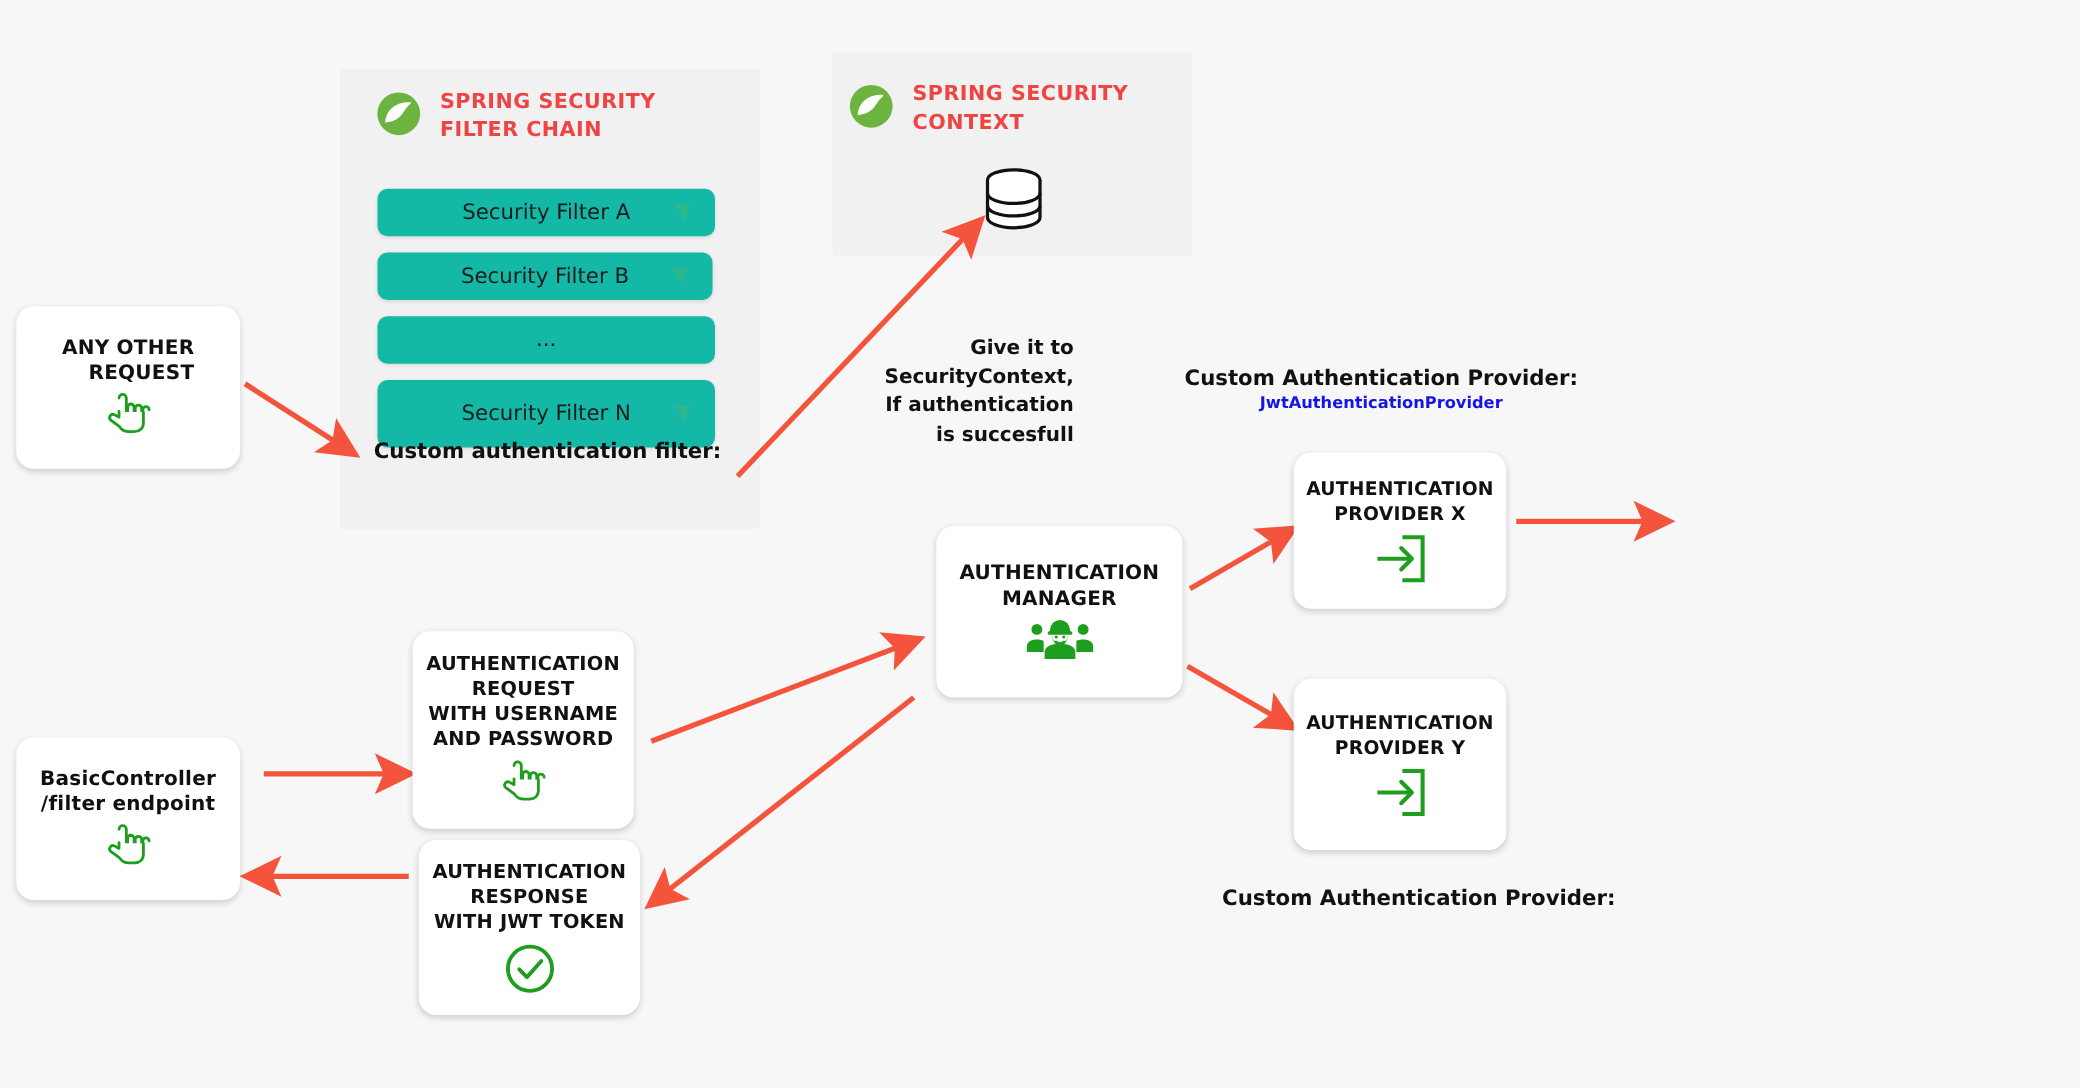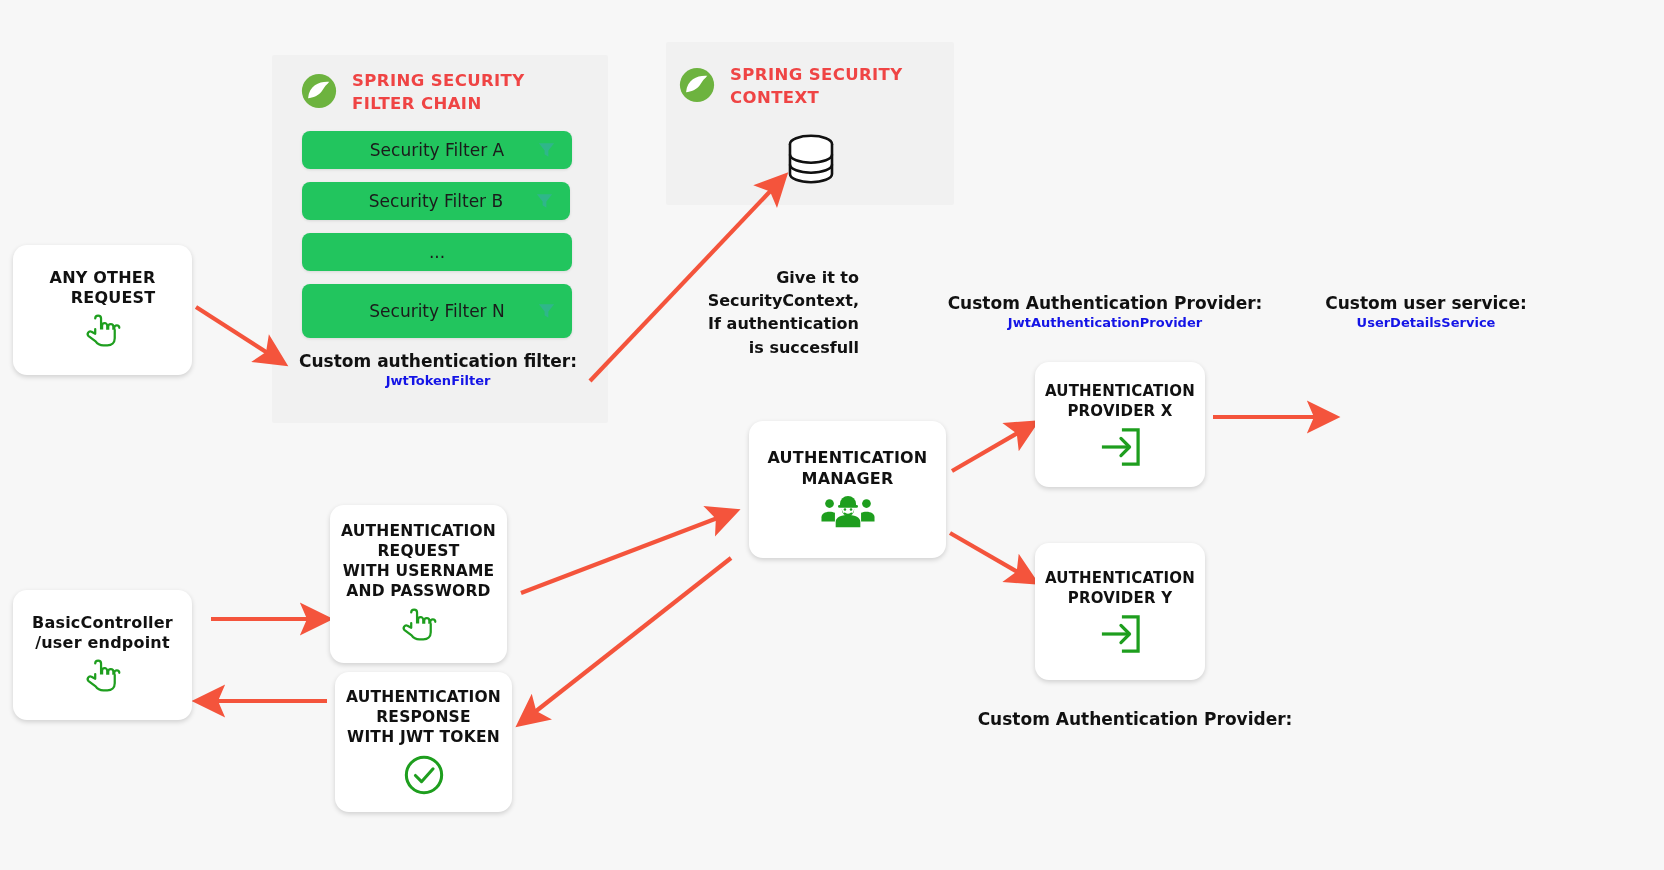--- a/index.html
+++ b/index.html
@@ -39,27 +39,28 @@
     text-align:center;
     line-height:1.28;
     white-space:pre-line;
     letter-spacing:.2px;
   }
   .card .card-icon{margin-top:6px;line-height:0;}
 
   
   .filter-pill{
     position:absolute;
-    background:#22c55e;
+    background:#14b8a6;
     border-radius:8px;
     box-shadow:0 1px 3px rgba(0,0,0,0.10);
     display:flex;
     align-items:center;
     justify-content:center;
     box-sizing:border-box;
+    margin-top:20px;
   }
   .filter-pill .pill-label{
     font-size:17px;
     color:#1b1b1b;
     font-family:"DejaVu Sans", sans-serif;
   }
   .filter-pill .pill-icon{
     position:absolute;
     right:16px;
     top:50%;
@@ -191,21 +192,20 @@
     <span class="pill-label">Security Filter N</span>
     <span class="pill-icon">
       <svg width="19" height="19" viewBox="0 0 20 20">
           <path d="M2 3 H18 L12 10.5 V17 L8 14.5 V10.5 Z" fill="#2fb68a"></path>
         </svg>
     </span>
   </div>
 
   <div class="caption" style="left:290px;top:350px;width:296px;">
     <span class="cap-main">Custom authentication filter:</span>
-    <span class="cap-sub">JwtTokenFilter</span>
   </div>
 
   <div class="panel-header" style="left:678px;top:64px;width:260px;">
     <span class="logo">
       <svg width="38" height="38" viewBox="0 0 40 40">
         <circle cx="20" cy="20" r="18" fill="#6db33f"></circle>
         <path d="M8.5 27.5 C10 13 22 9.5 31.5 10.5 C24 15 24.5 22 16.5 25.5 C13.8 26.7 11 27.2 8.5 27.5 Z" fill="#ffffff"></path>
         <path d="M31.5 10.5 C29 17.5 22.5 25 12.5 29.5" stroke="#6db33f" stroke-width="2" fill="none"></path>
       </svg>
     </span>
@@ -232,21 +232,21 @@
     <span class="card-icon">
       <svg width="40" height="38" viewBox="0 0 40 38">
         <path d="M13.2 3.2 a3.4 3.4 0 0 1 6.8 0 v11.6 h1.2 v-3.1 a3 3 0 0 1 6 0 v3.2 h1.1 v-2.2 a3 3 0 0 1 6 0 v2.4 h1.1 v-1 a2.9 2.9 0 0 1 5.8 0" fill="none" stroke="#1e9e1e" stroke-width="2.6" stroke-linecap="round" transform="scale(0.86) translate(1,2)"></path>
         <path d="M13.2 15.5 v5.5 l-4.3 -2.4 a3.1 3.1 0 0 0 -3.4 5.1 l8.2 6.1 c1.9 2.9 5 4.6 9 4.6 h4.6 c5.2 0 8.6 -3.2 8.6 -8.2 v-9.6" fill="none" stroke="#1e9e1e" stroke-width="2.6" stroke-linecap="round" stroke-linejoin="round" transform="scale(0.86) translate(1,2)"></path>
       </svg>
     </span>
   </div>
 
   <div class="card" style="left:13px;top:590px;width:179px;height:130px;">
     <span class="card-title" style="font-size:16px;">BasicController
-/user endpoint</span>
+/filter endpoint</span>
     <span class="card-icon">
       <svg width="40" height="38" viewBox="0 0 40 38">
         <path d="M13.2 3.2 a3.4 3.4 0 0 1 6.8 0 v11.6 h1.2 v-3.1 a3 3 0 0 1 6 0 v3.2 h1.1 v-2.2 a3 3 0 0 1 6 0 v2.4 h1.1 v-1 a2.9 2.9 0 0 1 5.8 0" fill="none" stroke="#1e9e1e" stroke-width="2.6" stroke-linecap="round" transform="scale(0.86) translate(1,2)"></path>
         <path d="M13.2 15.5 v5.5 l-4.3 -2.4 a3.1 3.1 0 0 0 -3.4 5.1 l8.2 6.1 c1.9 2.9 5 4.6 9 4.6 h4.6 c5.2 0 8.6 -3.2 8.6 -8.2 v-9.6" fill="none" stroke="#1e9e1e" stroke-width="2.6" stroke-linecap="round" stroke-linejoin="round" transform="scale(0.86) translate(1,2)"></path>
       </svg>
     </span>
   </div>
 
   <div class="card" style="left:330px;top:505px;width:177px;height:158px;">
     <span class="card-title" style="font-size:15.5px;">AUTHENTICATION
@@ -294,24 +294,20 @@
         <path d="M17 34 v-5.6 c0 -4.6 5.2 -7.2 13 -7.2 c7.8 0 13 2.6 13 7.2 v5.6 Z" fill="#1e9e1e"></path>
       </svg>
     </span>
   </div>
 
   <div class="caption" style="left:945px;top:292px;width:320px;">
     <span class="cap-main">Custom Authentication Provider:</span>
     <span class="cap-sub">JwtAuthenticationProvider</span>
   </div>
 
-  <div class="caption" style="left:1310px;top:292px;width:232px;">
-    <span class="cap-main">Custom user service:</span>
-    <span class="cap-sub">UserDetailsService</span>
-  </div>
 
   <div class="card" style="left:1035px;top:362px;width:170px;height:125px;">
     <span class="card-title" style="font-size:15px;">AUTHENTICATION
 PROVIDER X</span>
     <span class="card-icon">
       <svg width="44" height="40" viewBox="0 0 46 42">
         <path d="M25 3 H42 V39 H25" fill="none" stroke="#1e9e1e" stroke-width="3.4"></path>
         <line x1="4" y1="21" x2="33" y2="21" stroke="#1e9e1e" stroke-width="3.4"></line>
         <path d="M24 12 L33 21 L24 30" fill="none" stroke="#1e9e1e" stroke-width="3.4" stroke-linecap="round" stroke-linejoin="round"></path>
       </svg>

